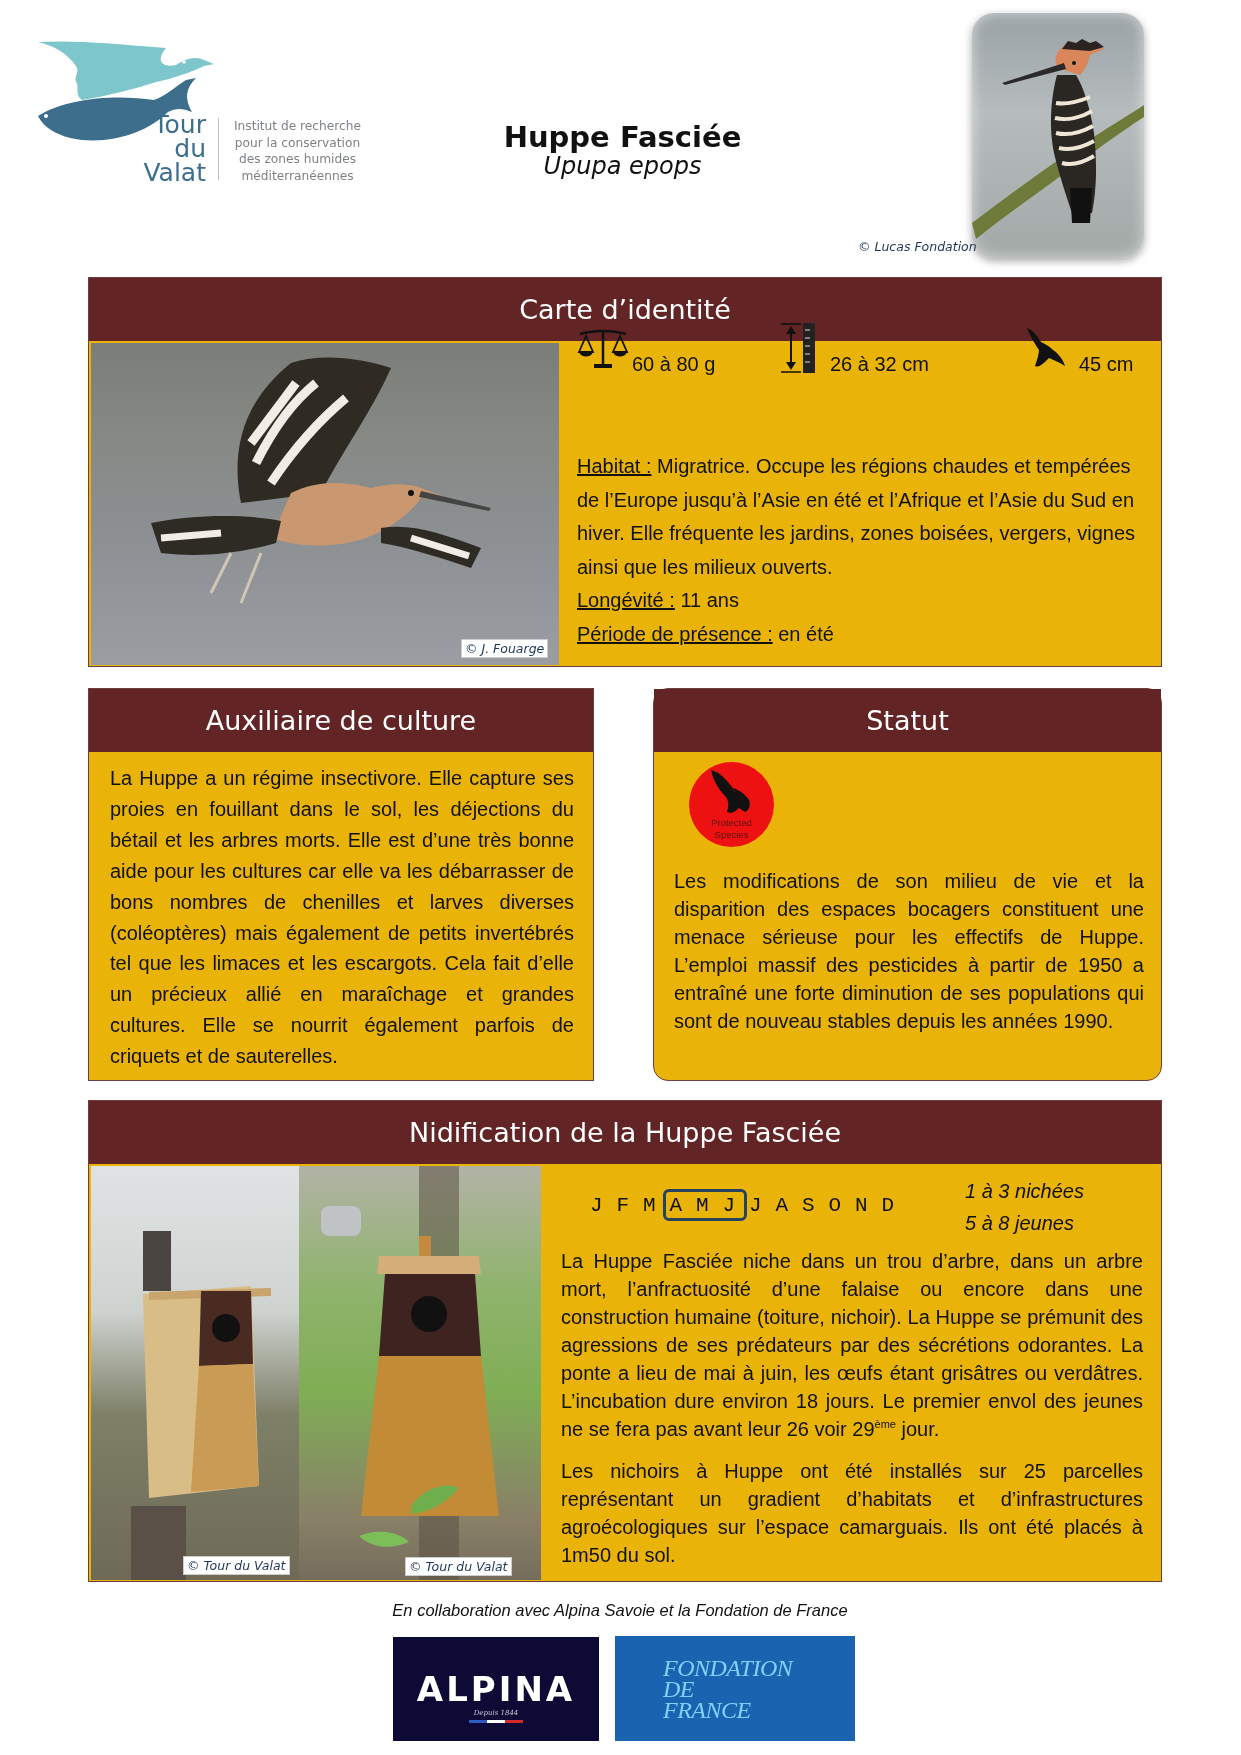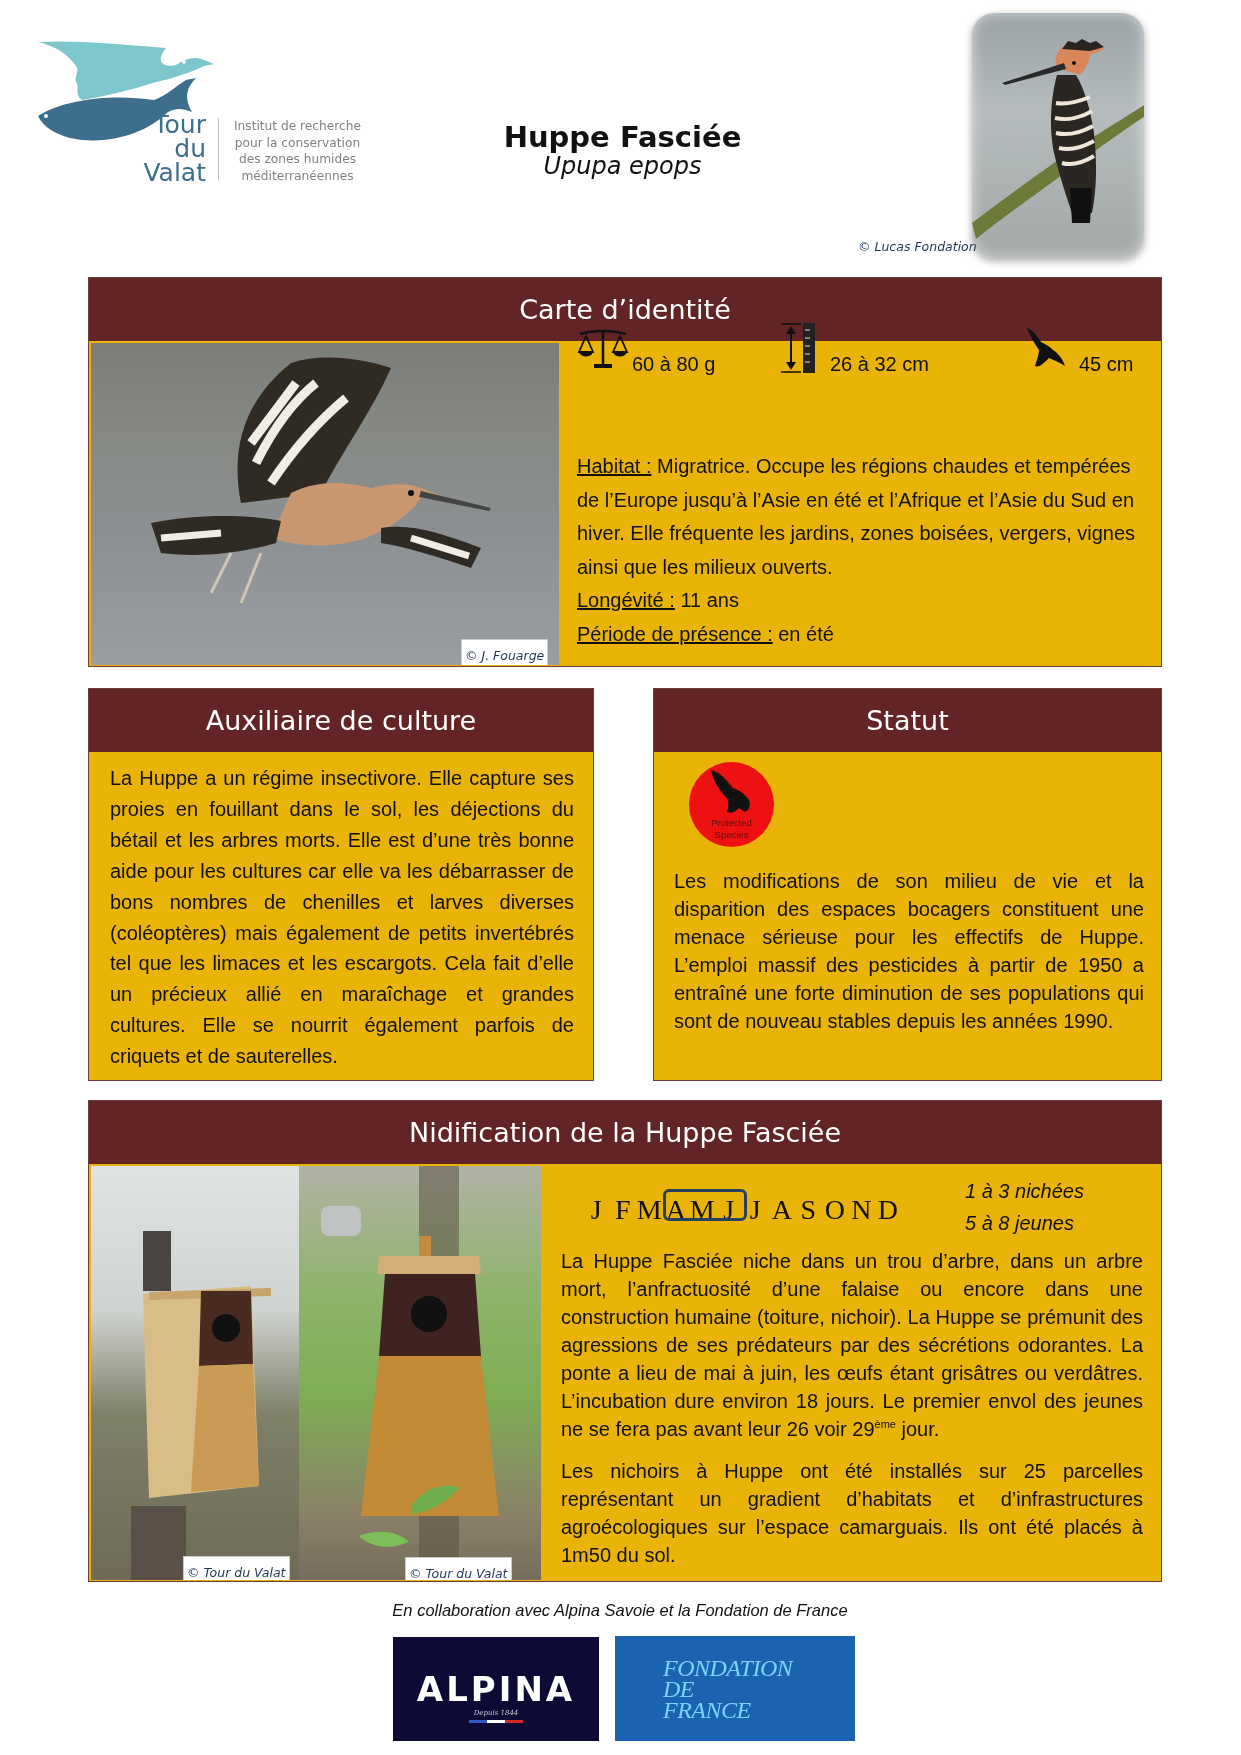--- a/index.html
+++ b/index.html
@@ -26,47 +26,47 @@
 
   
   .section { position: absolute; border: 1.5px solid #6e3d3d; background: #eab308; }
   .section-header { position: absolute; left: 0; right: 0; top: 0; background: #622425; color: #ffffff; text-align: center;
     font-family: "DejaVu Sans", sans-serif; font-size: 27px; }
 
   #sec-identite { left: 88px; top: 277px; width: 1074px; height: 390px; }
   #sec-identite .section-header { height: 63px; line-height: 63px; }
   #flying-photo { position: absolute; left: 2px; top: 65px; width: 468px; height: 322px; overflow: hidden;
     background: linear-gradient(180deg, #7a7d78 0%, #868984 30%, #8c9093 60%, #9a9ea3 100%); }
-  .credit-box { position: absolute; background: #ffffff; color: #1f3556; font-style: italic; font-family: "DejaVu Sans", sans-serif; font-size: 12.5px; padding: 8px 3px; border: 1px solid #ccc; }
+  .credit-box { position: absolute; background: #ffffff; color: #1f3556; font-style: italic; font-family: "DejaVu Sans", sans-serif; font-size: 12.5px; padding: 1px 3px; border: 1px solid #ccc; }
 
   .measure { position: absolute; font-family: "Liberation Sans", sans-serif; font-size: 20px; }
   .body-text { font-family: "Liberation Sans", sans-serif; font-size: 20px; color: #111; }
   .u { text-decoration: underline; }
 
   #identite-text { position: absolute; left: 488px; top: 172px; width: 560px; line-height: 33.6px; }
 
   #sec-aux { left: 88px; top: 688px; width: 506px; height: 393px; }
   #sec-aux .section-header { height: 63px; line-height: 63px; }
   #aux-text { position: absolute; left: 21px; top: 74px; width: 464px; line-height: 30.9px; text-align: justify; }
 
-  #sec-statut { left: 653px; top: 688px; width: 509px; height: 393px; }
+  #sec-statut { left: 653px; top: 688px; width: 509px; height: 393px; border-radius: 15px; }
   #sec-statut .section-header { height: 63px; line-height: 63px; }
   #protected-badge { position: absolute; left: 35px; top: 73px; width: 85px; height: 85px; border-radius: 50%; background: #ee1111; }
   #protected-badge .label { position: absolute; left: 0; right: 0; top: 55px; text-align: center; font-family: "Liberation Sans", sans-serif; font-size: 9.5px; line-height: 12px; color: #5a1010; }
   #statut-count { position: absolute; left: 157px; top: 77px; width: 340px; font-family: "Liberation Sans", sans-serif; font-style: italic; font-size: 21px; line-height: 32px; }
   #statut-text { position: absolute; left: 20px; top: 178px; width: 470px; line-height: 28px; text-align: justify; }
 
   #sec-nid { left: 88px; top: 1100px; width: 1074px; height: 482px; }
   #sec-nid .section-header { height: 63px; line-height: 63px; }
   #nest-photo-1 { position: absolute; left: 2px; top: 65px; width: 208px; height: 414px; overflow: hidden;
     background: linear-gradient(180deg, #dfe3e4 0%, #cfd3d0 35%, #7e8068 60%, #6e6a56 100%); }
   #nest-photo-2 { position: absolute; left: 210px; top: 65px; width: 242px; height: 414px; overflow: hidden;
     background: linear-gradient(180deg, #b2b3a6 0%, #8fb36c 30%, #7fae54 55%, #8a8068 85%, #756d5c 100%); }
 
-  #months { position: absolute; left: 494px; top: 93px; font-family: Liberation Serif, serif; font-size: 28px; letter-spacing: 0; white-space: nowrap; }
+  #months { position: absolute; left: 494px; top: 93px; font-family: Liberation Mono, monospace; font-size: 21px; letter-spacing: 0; white-space: nowrap; }
   #months span { display: inline-block; width: 26.5px; text-align: center; }
   #months-highlight { position: absolute; left: 574px; top: 88px; width: 84px; height: 32px; border: 3px solid #27415e; border-radius: 6px; }
   #brood-info { position: absolute; left: 876px; top: 74px; font-family: "Liberation Sans", sans-serif; font-style: italic; font-size: 20px; line-height: 32px; }
   #nid-text-1 { position: absolute; left: 472px; top: 146px; width: 582px; line-height: 28px; text-align: justify; }
   #nid-text-2 { position: absolute; left: 472px; top: 356px; width: 582px; line-height: 28px; text-align: justify; }
   sup { font-size: 11px; line-height: 0; }
 
   
   #collab { left: 300px; top: 1601px; width: 640px; text-align: center; font-family: "Liberation Sans", sans-serif; font-style: italic; font-size: 16.5px; }
   #alpina-logo { left: 393px; top: 1637px; width: 206px; height: 104px; background: #0d0b35; }

